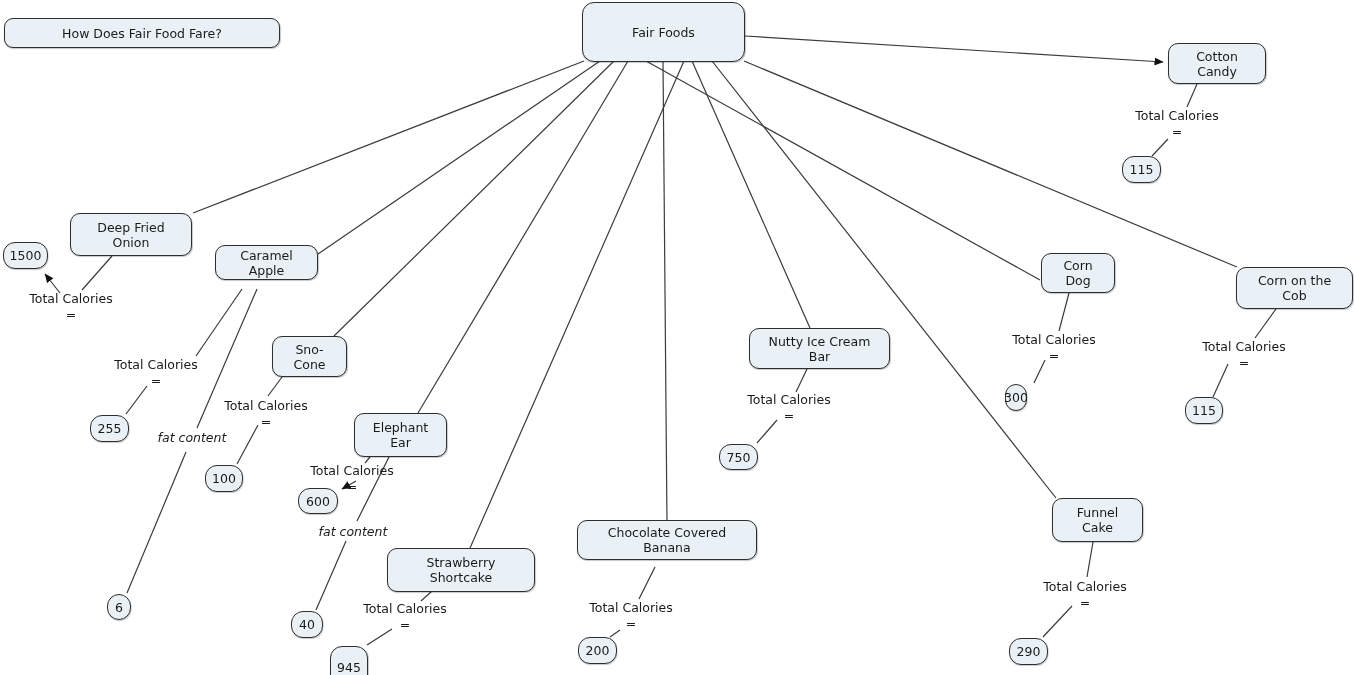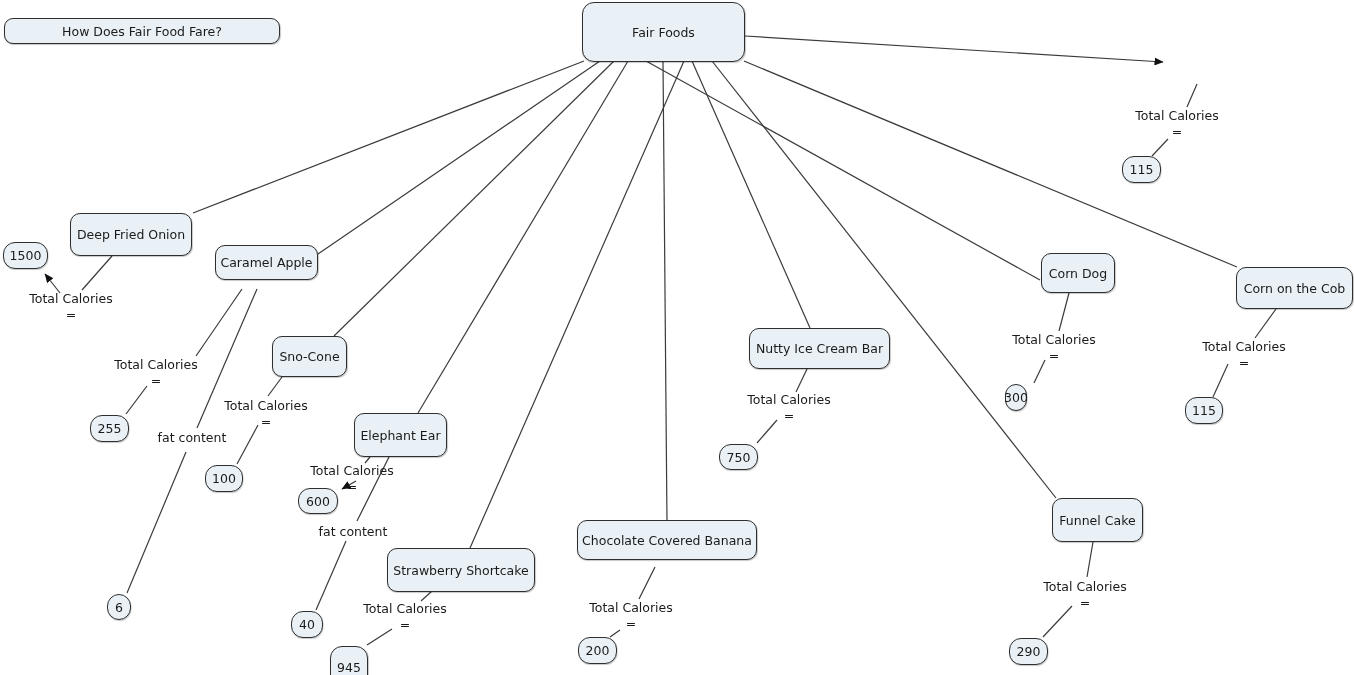--- a/index.html
+++ b/index.html
@@ -12,32 +12,32 @@
   }
   #canvas { position:absolute; left:0; top:0; width:1354px; height:675px; }
   svg.links { position:absolute; left:0; top:0; z-index:1; }
   svg.links line { stroke:var(--link-line,#3b3b3b); stroke-width:1.2; }
   .node {
     position:absolute; z-index:2;
     background:var(--node-fill,#e9f1f6);
     border:1.2px solid var(--node-border,#2e2e2e);
     border-radius:10px;
     display:flex; align-items:center; justify-content:center;
-    text-align:center; padding:2px;
+    text-align:center; padding:14px;
     box-shadow:0.5px 1px 1px rgba(0,0,0,0.22);
   }
   .node.root { border-radius:12px; }
   .node.value { border-radius:12px; padding:1px 2px; }
   .rel {
     position:absolute; z-index:2; width:86px;
     display:flex; flex-direction:column; align-items:center;
     line-height:13px; text-align:right;
   }
   .rel .eq { margin-top:3px; }
-  .fat-label { position:absolute; z-index:2; width:70px; text-align:center; }
+  .fat-label { position:absolute; z-index:2; width:70px; text-align:center;font-style:italic; }
 </style>
 </head>
 <body>
 
 <div id="canvas">
 
   <svg class="links" width="1354" height="675" viewBox="0 0 1354 675">
     <defs>
       <marker id="arrow" markerWidth="10" markerHeight="8" refX="8.5" refY="4" orient="auto" markerUnits="userSpaceOnUse">
         <path d="M0,0 L9,4 L0,8 z" fill="#111111"></path>
@@ -95,20 +95,23 @@
   </svg>
 
   <div class="node" style="left:4px;top:18px;width:276px;height:26px;border-radius:9px">
     <span>How Does Fair Food Fare?</span>
   </div>
 
   <div class="node root" style="left:582px;top:2px;width:163px;height:60px">
     <span>Fair Foods</span>
   </div>
 
+  <div class="node" style="left:1168px;top:43px;width:98px;height:41px">
+    <span>Cotton Candy</span>
+  </div>
   <div class="node" style="left:70px;top:213px;width:122px;height:43px">
     <span>Deep Fried Onion</span>
   </div>
   <div class="node" style="left:215px;top:245px;width:103px;height:35px">
     <span>Caramel Apple</span>
   </div>
   <div class="node" style="left:272px;top:336px;width:75px;height:41px">
     <span>Sno-Cone</span>
   </div>
   <div class="node" style="left:354px;top:413px;width:93px;height:44px">

